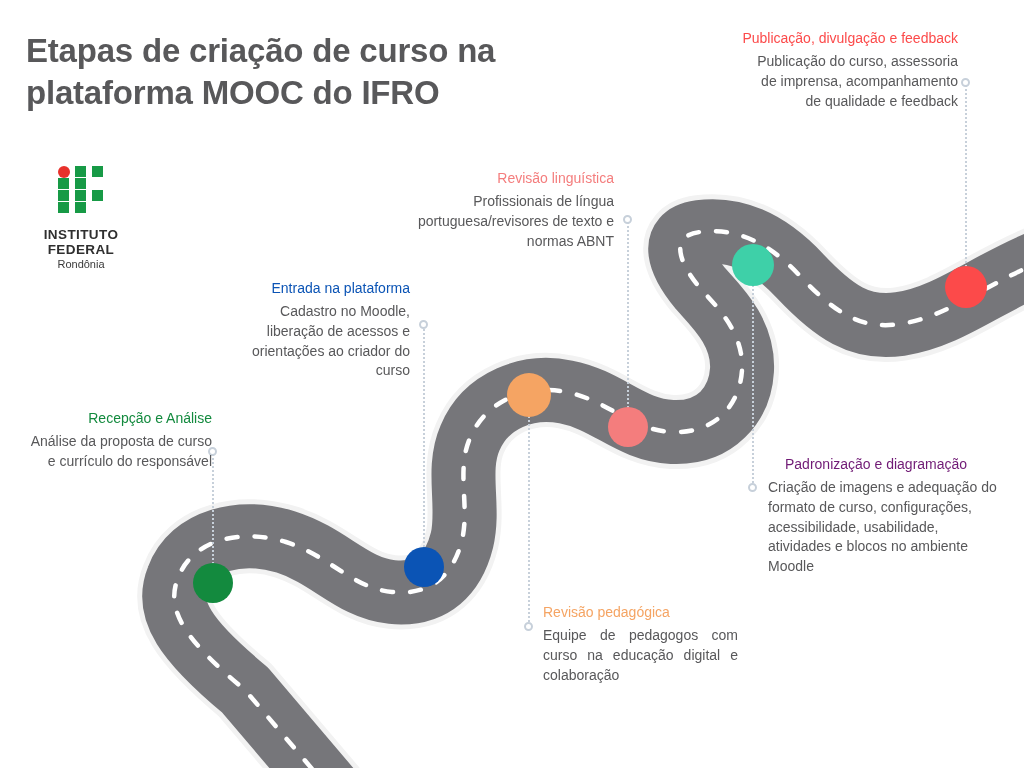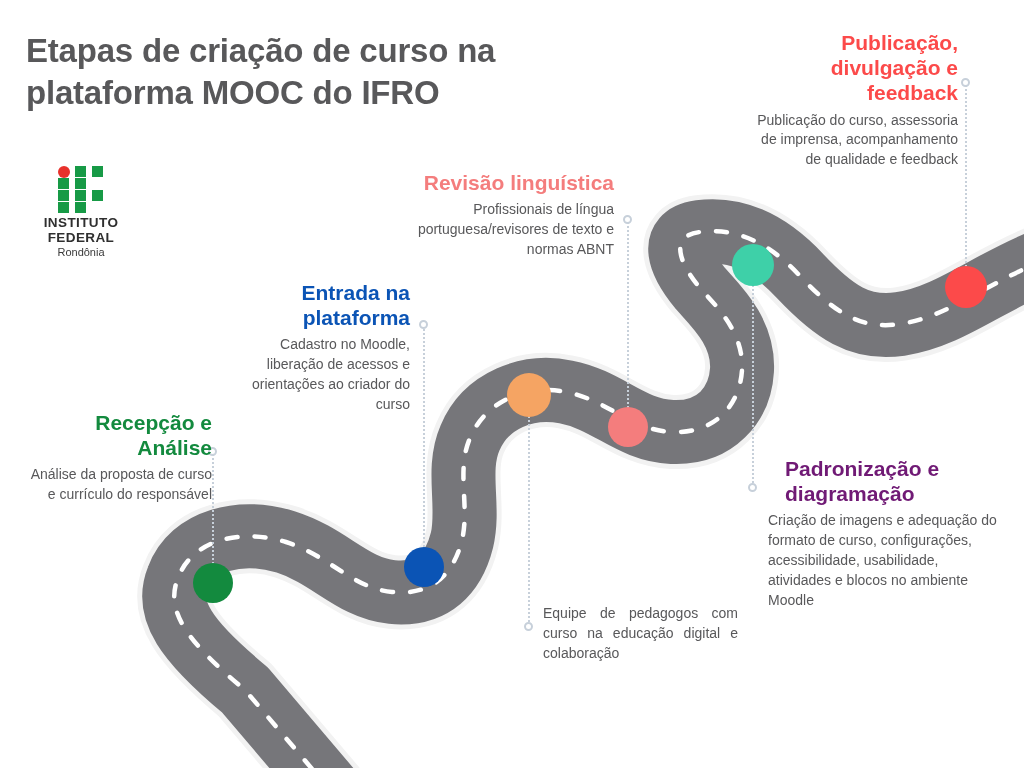--- a/index.html
+++ b/index.html
@@ -57,40 +57,40 @@
   }
   .dot-red {
     position: absolute;
     width: 12px;
     height: 12px;
     border-radius: 50%;
     background: #e8312b;
   }
   .logo-text {
     text-align: center;
-    margin-top: 4px;
+    margin-top: 16px;
   }
   .logo-l1, .logo-l2 {
     font-size: 13.5px;
     font-weight: bold;
     color: #2f2f2f;
     letter-spacing: 0.4px;
     line-height: 1.08;
   }
   .logo-l3 {
     font-size: 11px;
     color: #3a3a3a;
     margin-top: 1px;
   }
 
   
   .stage { position: absolute; }
   .stage-title {
-    font-size: 21px;
-    font-weight: bold;
+    font-size: 14px;
+    font-weight: normal;
     line-height: 1.2;
     margin-bottom: 5px;
   }
   .stage-desc {
     font-size: 14px;
     line-height: 1.42;
     color: #58585a;
   }
   .ta-right { text-align: right; }
   .ta-left  { text-align: left; }
@@ -202,20 +202,21 @@
     <div class="stage-title" style="color:#138a3e;">Recepção e Análise</div>
     <div class="stage-desc">Análise da proposta de curso e currículo do responsável</div>
   </div>
 
   <div class="stage ta-right" style="left:222px; top:280px; width:188px;">
     <div class="stage-title" style="color:#0b54b5;">Entrada na plataforma</div>
     <div class="stage-desc">Cadastro no Moodle, liberação de acessos e orientações ao criador do curso</div>
   </div>
 
   <div class="stage" style="left:543px; top:604px; width:195px;">
+    <div class="stage-title ta-left" style="color:#f5a463;">Revisão pedagógica</div>
     <div class="stage-desc ta-just">Equipe de pedagogos com curso na educação digital e colaboração</div>
   </div>
 
   <div class="stage ta-right" style="left:412px; top:170px; width:202px;">
     <div class="stage-title" style="color:#f47d7d;">Revisão linguística</div>
     <div class="stage-desc">Profissionais de língua portuguesa/revisores de texto e normas ABNT</div>
   </div>
 
   <div class="stage ta-left" style="left:768px; top:456px; width:232px;">
     <div class="stage-title" style="color:#701a75;margin-left:17px;">Padronização e diagramação</div>

